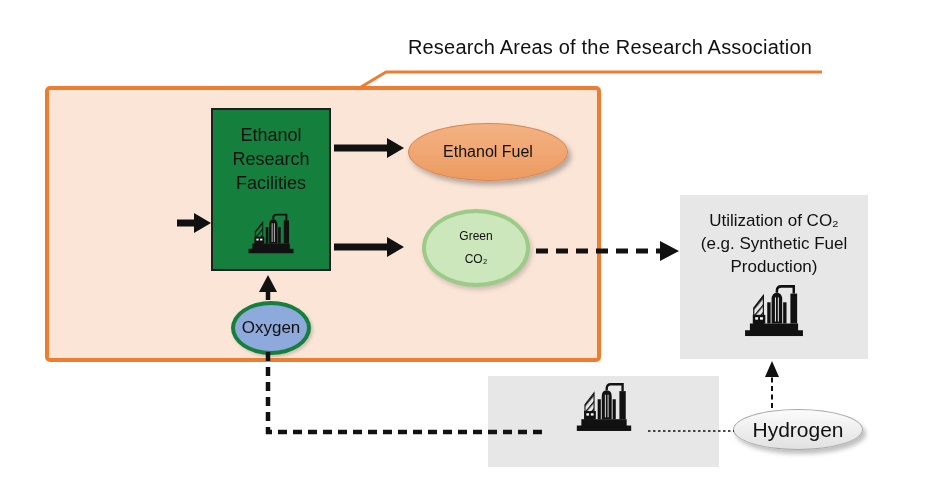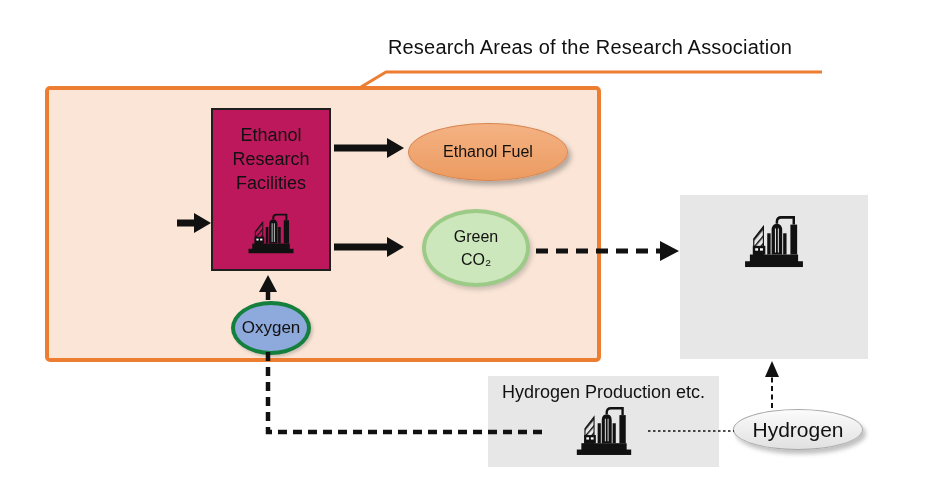--- a/index.html
+++ b/index.html
@@ -6,53 +6,53 @@
   .canvas{
     position:relative;width:942px;height:500px;background:#ffffff;
     font-family:"Liberation Sans","DejaVu Sans",sans-serif;color:#111;
     overflow:hidden;
   }
   .abs{position:absolute;}
   .ml{white-space:pre-line;}
   .ctr{text-align:center;}
 
   .title{
-    left:340px;top:36px;width:500px;font-size:20px;letter-spacing:.2px;
+    left:360px;top:36px;width:500px;font-size:20px;letter-spacing:.2px;
     text-align:center;color:#111;
   }
 
   .main-box{
     left:45px;top:86px;width:548px;height:268px;
     background:#FBE5D6;border:4px solid #ED7D31;border-radius:5px;
   }
   .raw-box{
     left:65px;top:108px;width:108px;height:222px;
     background:#D9F5D9;border:2px solid #1f1f1f;
     font-size:18px;line-height:25px;padding-top:26px;box-sizing:border-box;
   }
   .eth-box{
     left:211px;top:108px;width:120px;height:163px;
-    background:#be185d;border:2px solid #1f1f1f;
+    background:#15803d;border:2px solid #1f1f1f;
     font-size:18px;line-height:24px;padding-top:13px;box-sizing:border-box;
     display:flex;flex-direction:column;align-items:center;
   }
   .eth-box .plant{margin-top:17px;}
 
   .ellipse{display:flex;align-items:center;justify-content:center;border-radius:50%;}
   .fuel-ellipse{
     left:408px;top:123px;width:158px;height:56px;
     background:linear-gradient(180deg,#F4B283,#EC9B61);
     border:1px solid #D8854E;box-shadow:3px 4px 5px rgba(90,90,90,.45);
     font-size:16px;
   }
   .co2-ellipse{
     left:422px;top:209px;width:100px;height:70px;
     background:#CCE7BB;border:4px solid #9CCB87;
     box-shadow:2px 3px 4px rgba(120,120,120,.35);
-    font-size:16px;line-height:23px;
+    font-size:12px;line-height:23px;
   }
   .oxy-ellipse{
     left:231px;top:301px;width:72px;height:46px;
     background:#8EA9DB;border:4px solid #15803d;
     box-shadow:2px 2px 3px rgba(120,120,120,.35);
     font-size:17px;
   }
   .h2-ellipse{
     left:733px;top:409px;width:128px;height:39px;
     background:linear-gradient(180deg,#FBFBFB,#E2E1E1);
@@ -126,27 +126,29 @@
   <div class="abs ellipse co2-ellipse">
     <span class="ml ctr">Green
 CO₂</span>
   </div>
 
   <div class="abs ellipse oxy-ellipse">
     <span>Oxygen</span>
   </div>
 
   <div class="abs gray-box util-box">
+    <span class="ml ctr">Utilization of CO₂
+(e.g. Synthetic Fuel
+Production)</span>
     <svg class="plant" width="62" height="54" viewBox="0 0 64 56">
         <use href="#plant"></use>
       </svg>
   </div>
 
   <div class="abs gray-box hp-box">
-    <span>Hydrogen Production etc.</span>
     <svg class="plant" width="58" height="51" viewBox="0 0 64 56">
         <use href="#plant"></use>
       </svg>
   </div>
 
   <div class="abs ellipse h2-ellipse">
     <span>Hydrogen</span>
   </div>
 
   <svg class="overlay">

